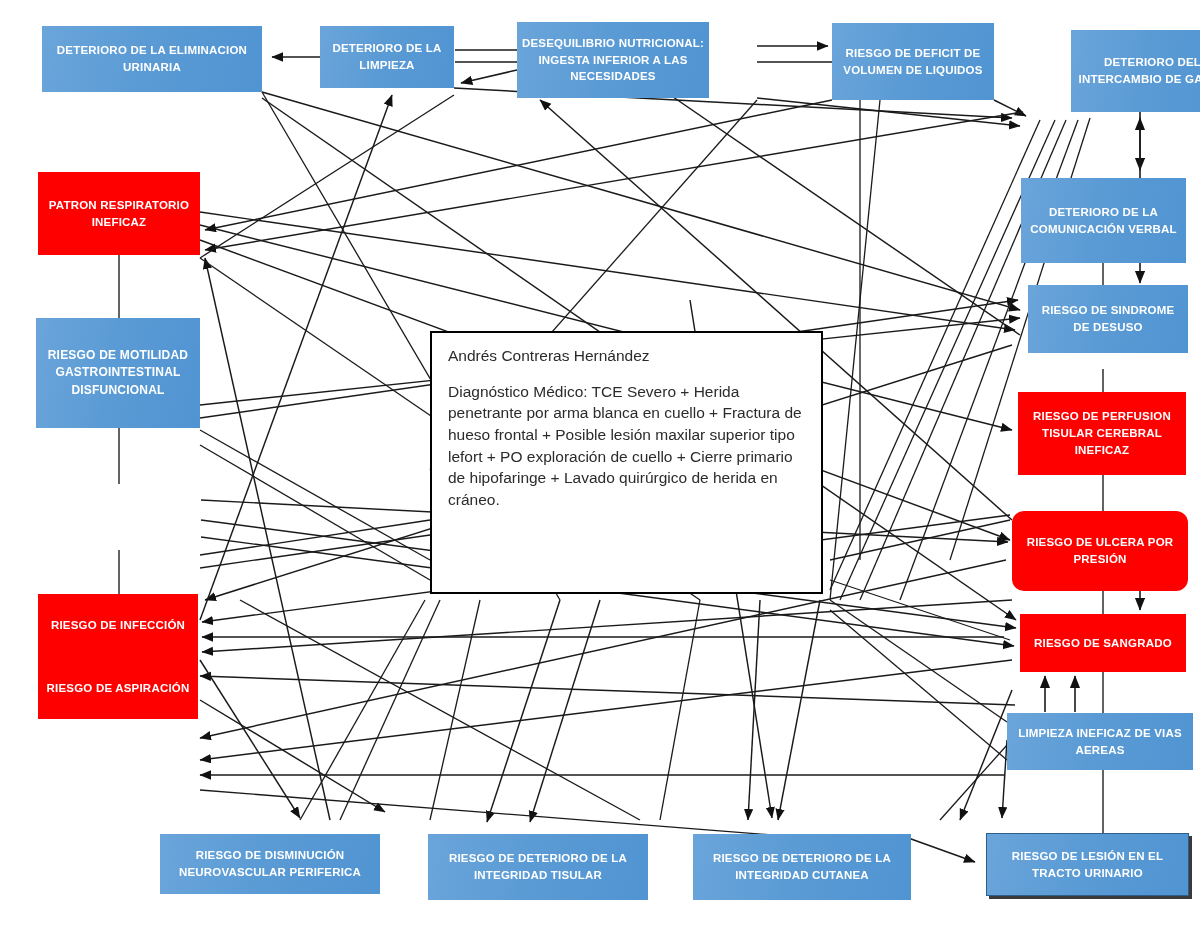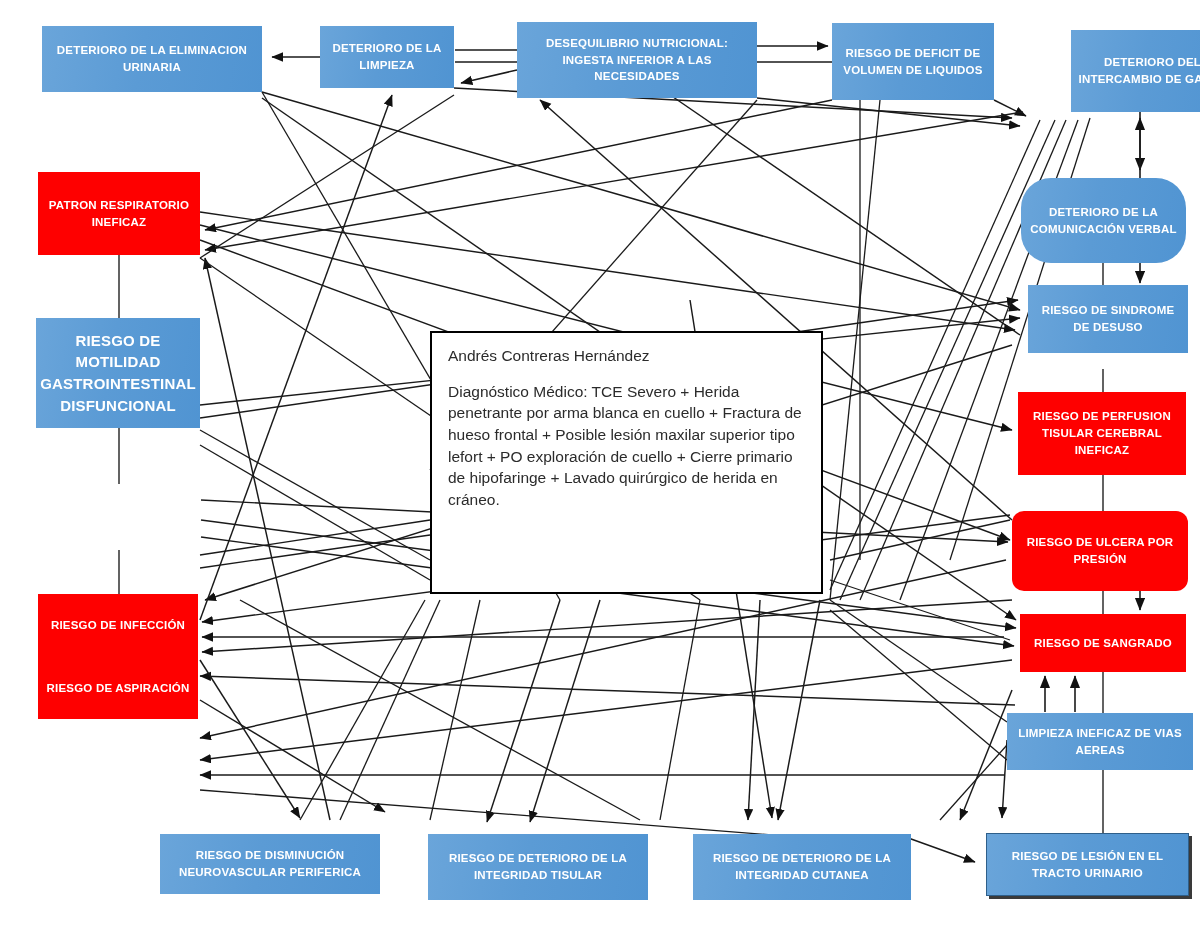--- a/index.html
+++ b/index.html
@@ -186,36 +186,36 @@
       <path d="M1075,712 L1075,676"></path>
     </g>
   </svg>
 
   <div class="node blue" style="left:42px;top:26px;width:220px;height:66px;font-size:11.5px;align-items:center;">
     <span>DETERIORO DE LA ELIMINACION URINARIA</span>
   </div>
   <div class="node blue" style="left:320px;top:26px;width:134px;height:62px;font-size:11.5px;">
     <span>DETERIORO DE LA LIMPIEZA</span>
   </div>
-  <div class="node blue" style="left:517px;top:22px;width:240px;height:76px;font-size:11.5px;">
+  <div class="node blue" style="left:517px;top:22px;width:192px;height:76px;font-size:11.5px;">
     <span>DESEQUILIBRIO NUTRICIONAL: INGESTA INFERIOR A LAS NECESIDADES</span>
   </div>
   <div class="node blue" style="left:832px;top:23px;width:162px;height:77px;font-size:11.5px;">
     <span>RIESGO DE DEFICIT DE VOLUMEN DE LIQUIDOS</span>
   </div>
   <div class="node blue" style="left:1023px;top:30px;width:163px;height:82px;font-size:11.5px;margin-left:48px;">
     <span>DETERIORO DEL INTERCAMBIO DE GASES</span>
   </div>
   <div class="node red" style="left:38px;top:172px;width:162px;height:83px;font-size:11.5px;">
     <span>PATRON RESPIRATORIO INEFICAZ</span>
   </div>
-  <div class="node blue" style="left:1021px;top:178px;width:165px;height:85px;font-size:11.5px;border-radius:30px;">
+  <div class="node blue" style="left:1021px;top:178px;width:165px;height:85px;font-size:11.5px;">
     <span>DETERIORO DE LA COMUNICACIÓN VERBAL</span>
   </div>
-  <div class="node blue" style="left:36px;top:318px;width:164px;height:110px;font-size:15px;">
+  <div class="node blue" style="left:36px;top:318px;width:164px;height:110px;font-size:12px;">
     <span>RIESGO DE MOTILIDAD GASTROINTESTINAL DISFUNCIONAL</span>
   </div>
   <div class="node blue" style="left:1028px;top:285px;width:160px;height:68px;font-size:11.5px;">
     <span>RIESGO DE SINDROME DE DESUSO</span>
   </div>
   <div class="node red" style="left:1018px;top:392px;width:168px;height:83px;font-size:11.5px;">
     <span>RIESGO DE PERFUSION TISULAR CEREBRAL INEFICAZ</span>
   </div>
   <div class="node red" style="left:1012px;top:511px;width:176px;height:80px;font-size:11.5px;border-radius:12px;">
     <span>RIESGO DE ULCERA POR PRESIÓN</span>

